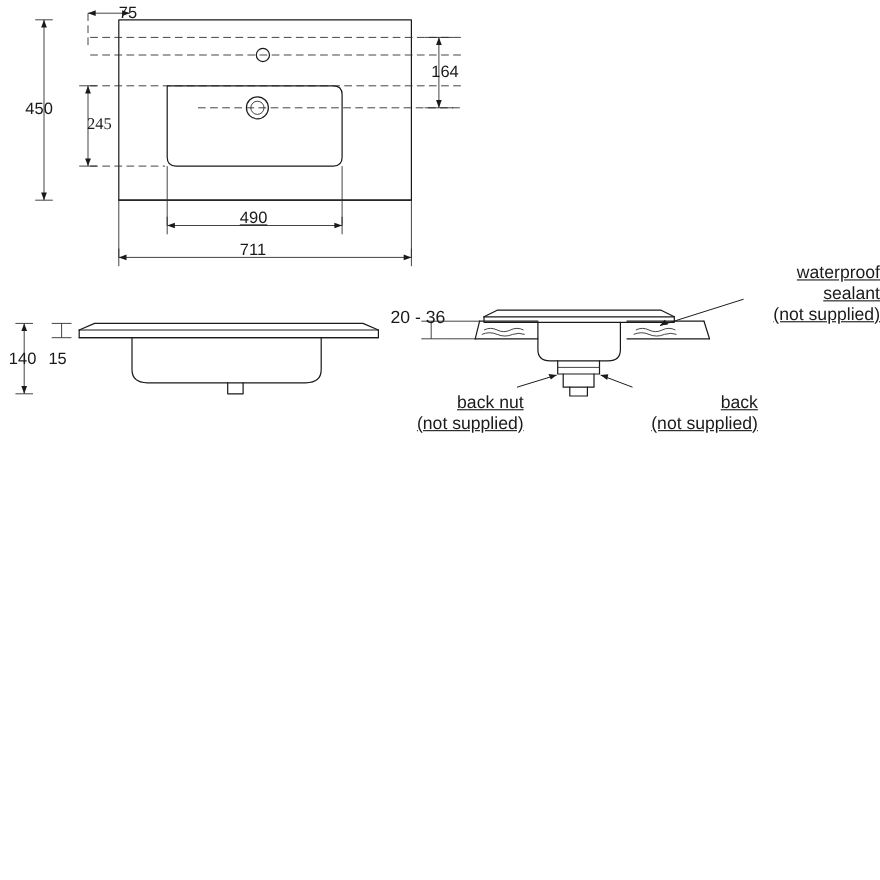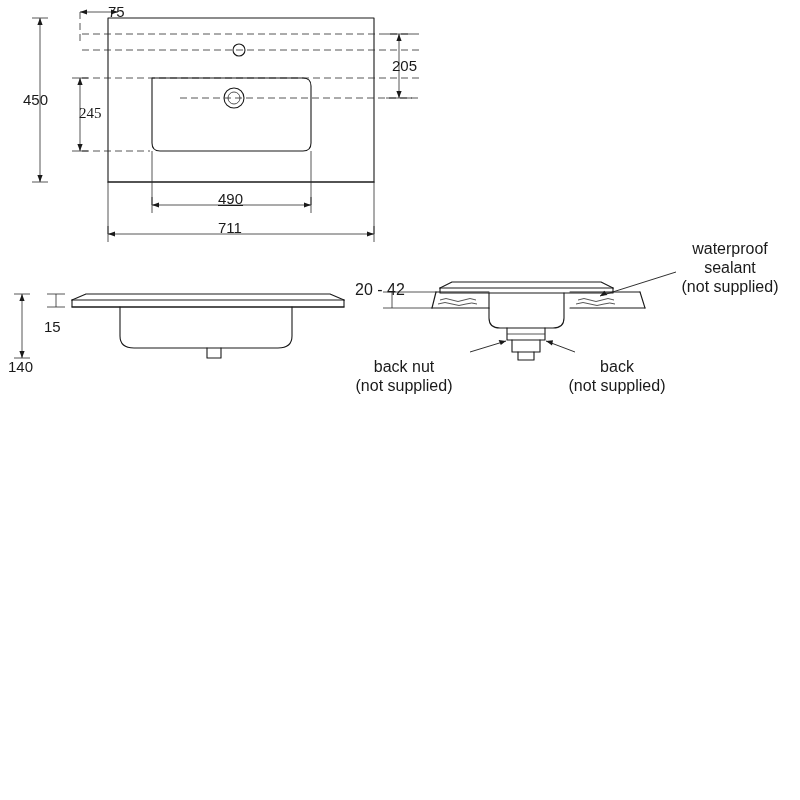--- a/index.html
+++ b/index.html
@@ -60,21 +60,22 @@
     font-family: "Liberation Sans", sans-serif;
     color: #1a1a1a;
     white-space: pre;
     line-height: 1.18;
   }
   .dimtext {
     font-size: 15px;
   }
   .notetext {
     font-size: 16px;
-    text-align: center;
+    text-align: right;
+    text-decoration: underline;
   }
 </style>
 </head>
 <body>
 
 <div id="sheet">
 
   <svg id="drawing" viewBox="0 0 800 800">
 
     <g>
@@ -196,30 +197,30 @@
 
       <path class="lead" d="M470 352 L506 341"></path>
       <path class="fillk" d="M506 341 l-7.4 -0.9 l2.2 4.8 Z"></path>
 
       <path class="lead" d="M575 352 L546 341"></path>
       <path class="fillk" d="M546 341 l6.0 4.4 l1.0 -5.2 Z"></path>
     </g>
   </svg>
 
   <div class="lbl dimtext" style="left:68px; top:3px;margin-left:40px;">75</div>
-  <div class="lbl dimtext" style="left:392px; top:57px;">205</div>
+  <div class="lbl dimtext" style="left:392px; top:57px;">164</div>
   <div class="lbl dimtext" style="left:23px; top:91px;text-align:right;">450</div>
   <div class="lbl dimtext" style="left:79px; top:105px;font-family:Liberation Serif, serif;">245</div>
   <div class="lbl dimtext" style="left:218px; top:190px;text-decoration:underline;">490</div>
   <div class="lbl dimtext" style="left:218px; top:219px;">711</div>
 
-  <div class="lbl dimtext" style="left:8px; top:318px;margin-top:40px;">140</div>
+  <div class="lbl dimtext" style="left:8px; top:318px;">140</div>
   <div class="lbl dimtext" style="left:44px; top:318px;text-align:center;">15</div>
 
-  <div class="lbl dimtext" style="left:355px; top:281px; font-size:16px;">20 - 42</div>
+  <div class="lbl dimtext" style="left:355px; top:281px; font-size:16px;">20 - 36</div>
 
   <div class="lbl notetext" style="left:660px; top:240px; width:140px;">waterproof
 sealant
 (not supplied)</div>
   <div class="lbl notetext" style="left:332px; top:358px; width:144px;">back nut
 (not supplied)</div>
   <div class="lbl notetext" style="left:545px; top:358px; width:144px;">back
 (not supplied)</div>
 
 </div>

